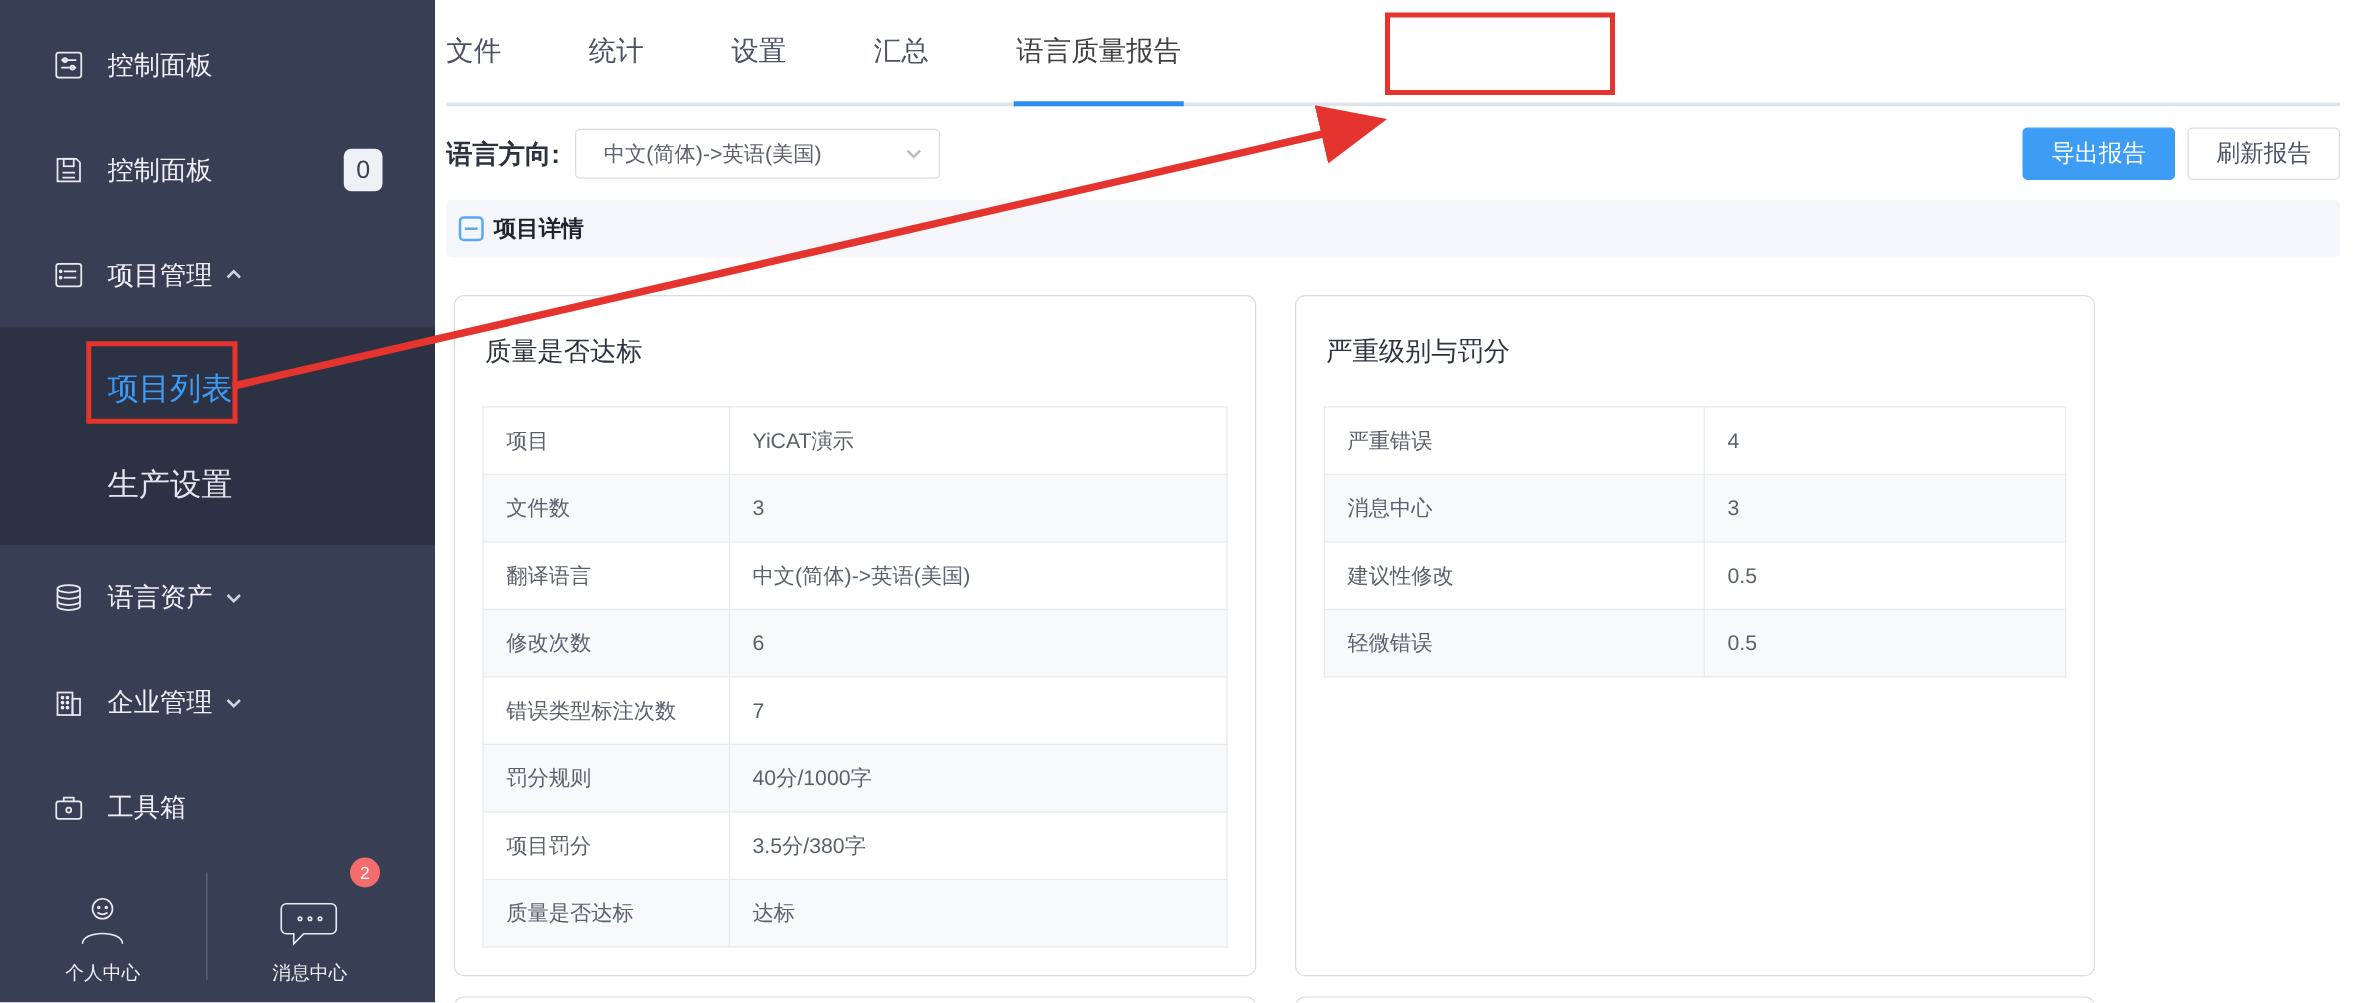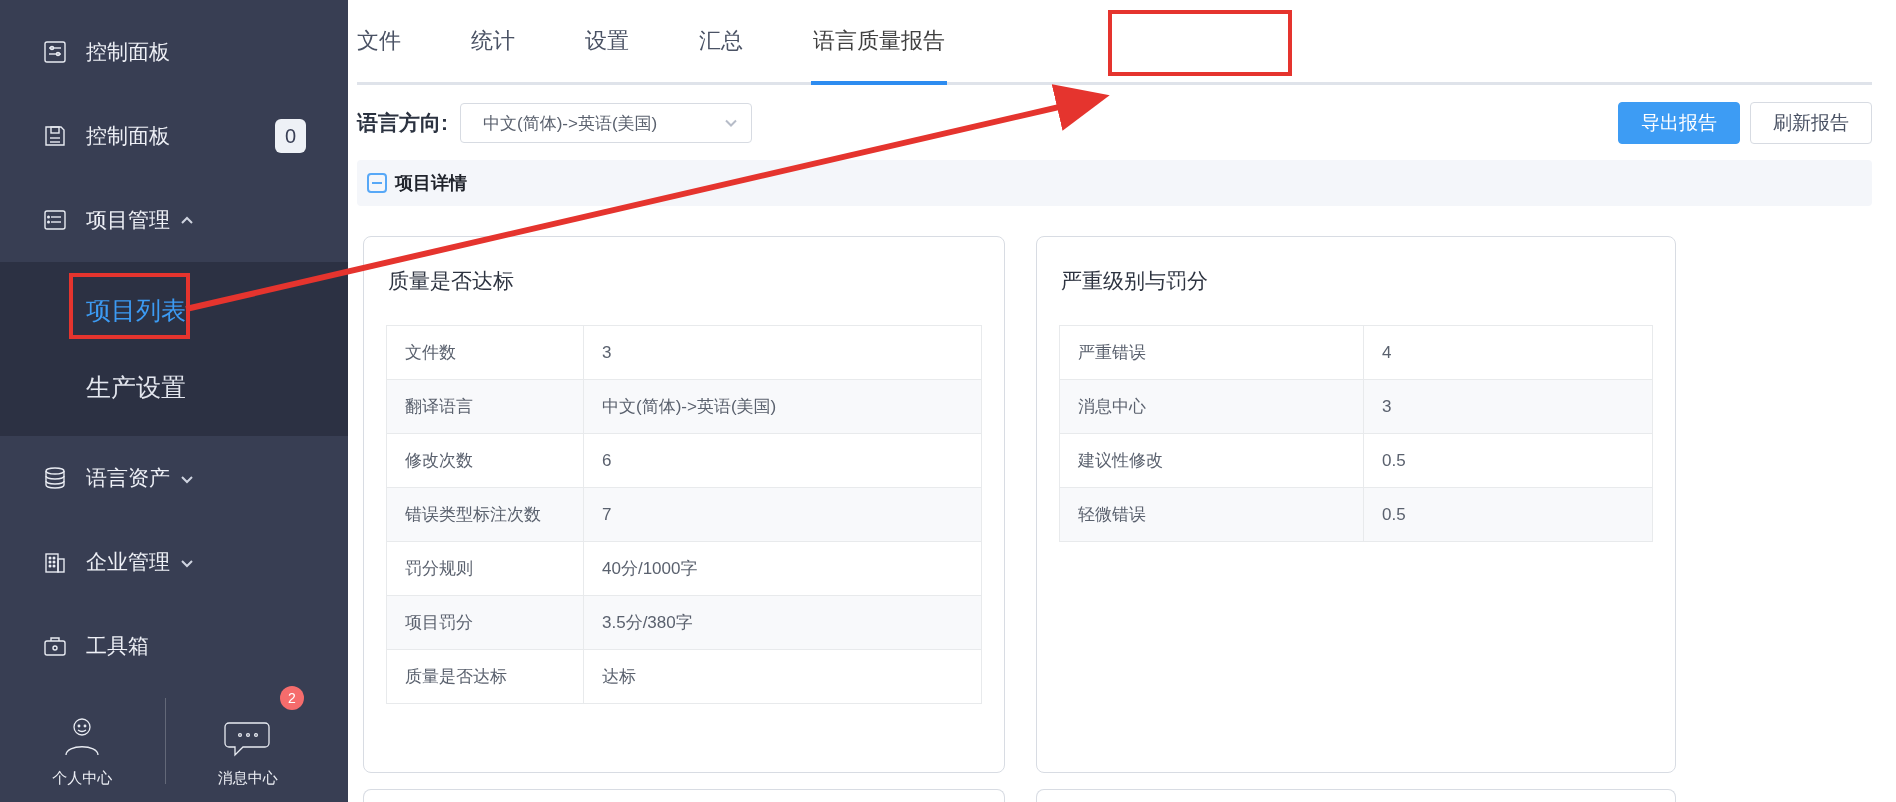--- a/index.html
+++ b/index.html
@@ -252,20 +252,24 @@
     <span class="collapse-icon"></span>
     <span class="section-title">项目详情</span>
   </div>
 
   <div class="cards-row">
 
     <div class="card card-1">
       <div class="card-title">质量是否达标</div>
       <table class="kv">
         <tbody>
+            <tr>
+          <td class="k">项目</td>
+          <td>YiCAT演示</td>
+            </tr>
         <tr>
           <td class="k">文件数</td>
           <td>3</td>
             </tr>
         <tr>
           <td class="k">翻译语言</td>
           <td>中文(简体)-&gt;英语(美国)</td>
             </tr>
         <tr>
           <td class="k">修改次数</td>

